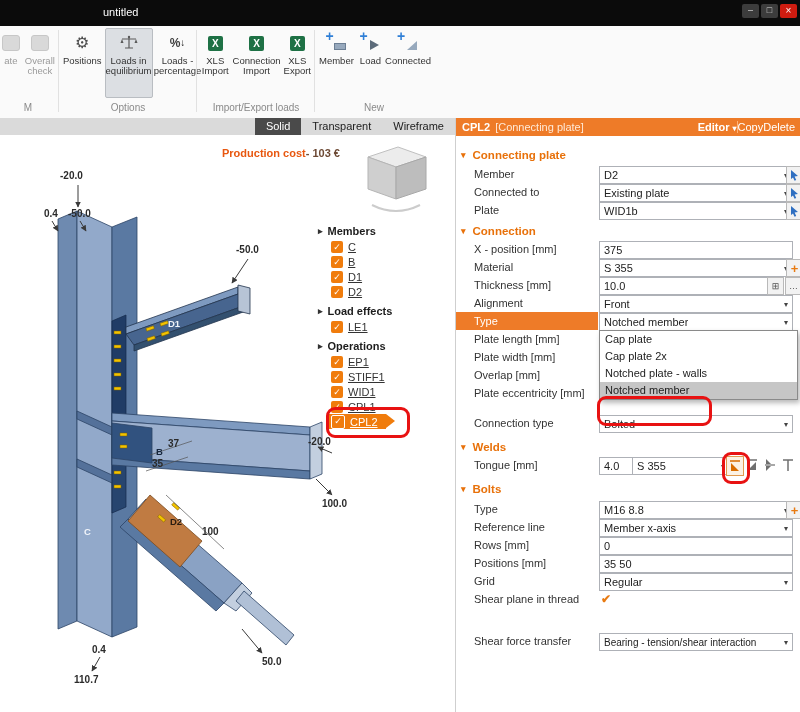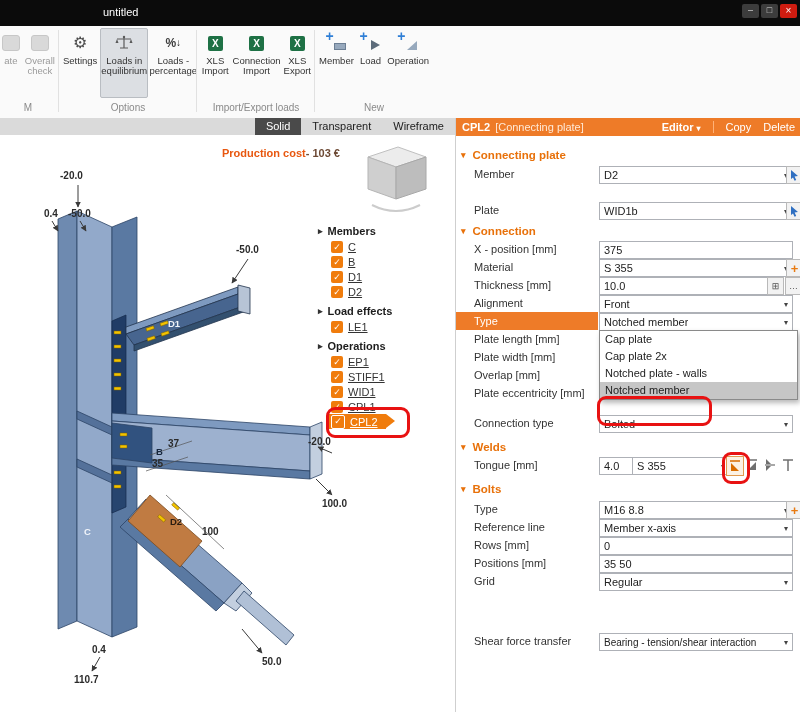--- a/index.html
+++ b/index.html
@@ -64,21 +64,21 @@
   .titem.selected{background:#f07c0c;position:relative;width:55px}
   .titem.selected .tlabel{color:#fff}
   .titem.selected .tcheck{border:1px solid #fff;width:12px;height:12px;line-height:10px}
   .titem.selected::after{content:"";position:absolute;right:-9px;top:0;border-top:7.5px solid transparent;border-bottom:7.5px solid transparent;border-left:9px solid #f07c0c}
 
   
   .panel{position:absolute;left:455px;top:118px;width:345px;height:594px;background:#fff;border-left:1px solid #cfcfcf}
   .panel-header{position:absolute;left:0;top:0;right:0;height:18px;background:#ee7b28;color:#fff;display:flex;align-items:center;padding:0 6px;gap:5px;font-size:11px}
   .ph-title{font-weight:bold}
   .ph-sub{color:#ffe9d6}
-  .ph-right{margin-left:auto;display:flex;align-items:center;gap:12px}
+  .ph-right{margin-left:auto;display:flex;align-items:center;gap:0}
   .ph-editor{font-weight:bold}
   .ph-editor .dd{font-size:8px}
   .ph-sep{width:1px;height:12px;background:#ffb277}
   .sechead{position:absolute;left:5px;height:18px;color:#e8710a;font-weight:bold;font-size:11.5px;display:flex;align-items:center}
   .sechead .tri{font-size:9px;margin-right:7px;color:#e8710a}
   .prow{position:absolute;left:0;height:18px;width:345px}
   .plabel{position:absolute;left:18px;top:3px;color:#333;white-space:nowrap}
   .hlband{position:absolute;left:0;top:0;width:142px;height:18px;background:#ee7b28}
   .prow.hl .plabel{color:#fff}
   .pfield{position:absolute;left:143px;top:1px;width:184px;height:16px;border:1px solid #aeb1b7;background:#fff;display:flex;align-items:center;padding:0 4px;overflow:hidden}
@@ -135,21 +135,21 @@
         </div>
       </div>
       <div class="glabel">M</div>
     </div>
     <div class="gsep" style="left:58px"></div>
 
     <div class="rgroup" style="left:62px;width:132px">
       <div class="gbuttons">
         <div class="rbtn" style="width:40px">
           <span class="ricon gear">⚙</span>
-          <span>Settings</span>
+          <span>Positions</span>
         </div>
         <div class="rbtn active" style="width:46px">
           <span class="ricon">
             <svg width="18" height="16" viewBox="0 0 18 16">
                 <path d="M9 2 V13 M5 13 H13 M2 4 H16" stroke="#5a5a5a" stroke-width="1.2" fill="none"></path>
                 <path d="M2 4 L0.5 8 H3.5 Z" fill="#5a5a5a"></path>
                 <path d="M16 4 L14.5 8 H17.5 Z" fill="#5a5a5a"></path>
                 <circle cx="9" cy="2" r="1.2" fill="#5a5a5a"></circle>
               </svg>
           </span>
@@ -209,21 +209,21 @@
             </span>
           <span>Load</span>
         </div>
         <div class="rbtn" style="width:42px">
           <span class="ricon">
               <span class="nicon">
                 <b class="plus">+</b>
                 <i class="nshape-operation"></i>
               </span>
             </span>
-          <span>Operation</span>
+          <span>Connected</span>
         </div>
       </div>
       <div class="glabel">New</div>
     </div>
   </div>
 
   <div class="viewtabs">
     <span class="vtab active">Solid</span>
     <span class="vtab">Transparent</span>
     <span class="vtab">Wireframe</span>
@@ -414,20 +414,32 @@
       <span class="pfield">
           <span class="pval">D2</span>
           <span class="dd">▾</span>
         </span>
       <span class="pbtn">
           <svg width="9" height="11" viewBox="0 0 9 11">
             <path d="M1 0 L8 6 L4.6 6.6 L6.2 10 L4.6 10.8 L3 7.4 L1 9 Z" fill="#2f6fc1"></path>
           </svg>
         </span>
     </div>
+    <div class="prow" style="top:65px">
+      <span class="plabel">Connected to</span>
+      <span class="pfield">
+          <span class="pval">Existing plate</span>
+          <span class="dd">▾</span>
+        </span>
+      <span class="pbtn">
+          <svg width="9" height="11" viewBox="0 0 9 11">
+            <path d="M1 0 L8 6 L4.6 6.6 L6.2 10 L4.6 10.8 L3 7.4 L1 9 Z" fill="#2f6fc1"></path>
+          </svg>
+        </span>
+    </div>
     <div class="prow" style="top:83px">
       <span class="plabel">Plate</span>
       <span class="pfield">
           <span class="pval">WID1b</span>
           <span class="dd">▾</span>
         </span>
       <span class="pbtn">
           <svg width="9" height="11" viewBox="0 0 9 11">
             <path d="M1 0 L8 6 L4.6 6.6 L6.2 10 L4.6 10.8 L3 7.4 L1 9 Z" fill="#2f6fc1"></path>
           </svg>
@@ -576,20 +588,24 @@
           <span class="pval">35 50</span>
         </span>
     </div>
     <div class="prow" style="top:454px">
       <span class="plabel">Grid</span>
       <span class="pfield">
           <span class="pval">Regular</span>
           <span class="dd">▾</span>
         </span>
     </div>
+    <div class="prow" style="top:472px">
+      <span class="plabel">Shear plane in thread</span>
+      <span class="checkmark">✔</span>
+    </div>
     <div class="prow" style="top:514px">
       <span class="plabel">Shear force transfer</span>
       <span class="pfield">
           <span class="pval" style="font-size:10px">Bearing - tension/shear interaction</span>
           <span class="dd">▾</span>
         </span>
     </div>
   </div>
 
   <div class="anno" style="left:326px;top:407px;width:78px;height:25px"></div>

